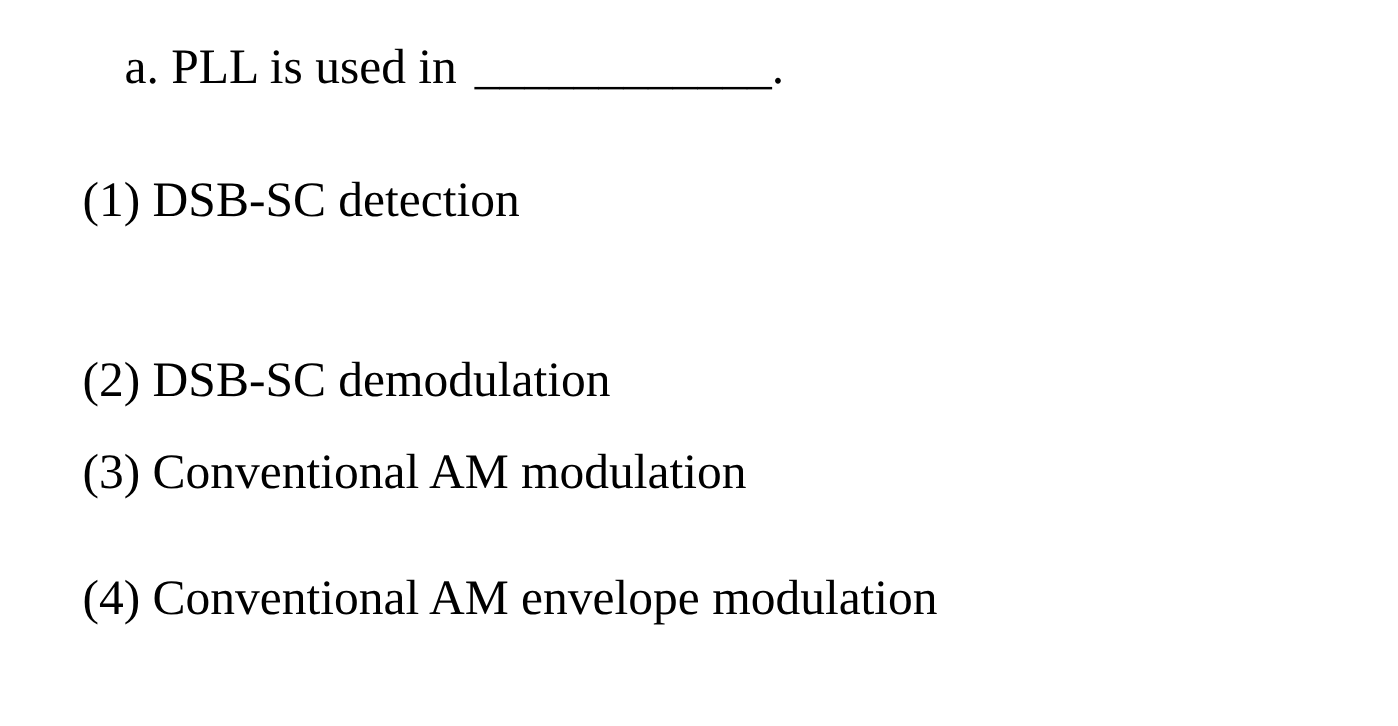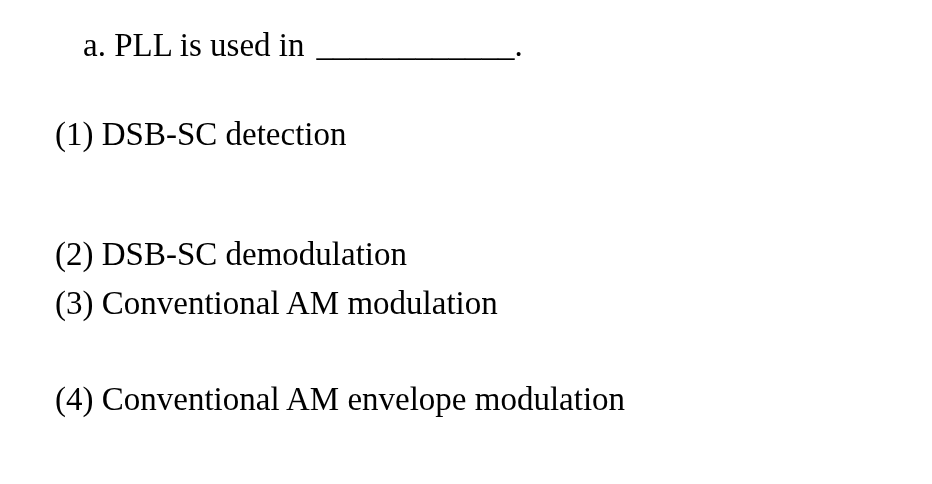--- a/index.html
+++ b/index.html
@@ -18,21 +18,21 @@
   }
   .doc-line {
     position: absolute;
     left: 55px;
     white-space: nowrap;
     line-height: 1.2;
   }
   .line-question { top: 26px; }
   .line-option-1 { top: 115px; }
   .line-option-2 { top: 203px; margin-top: 32px; }
-  .line-option-3 { top: 284px; }
+  .line-option-3 { top: 296px; }
   .line-option-4 { top: 380px; }
   .q-prefix { margin-right: 12px; margin-left: 28px; }
   .q-blank { letter-spacing: 0; }
   .opt-number { margin-right: 0.25em; }
 </style>
 </head>
 <body>
 
 <div class="doc-line line-question"><span class="q-prefix">a. PLL is used in</span><span class="q-blank">____________</span><span>.</span></div>
 

